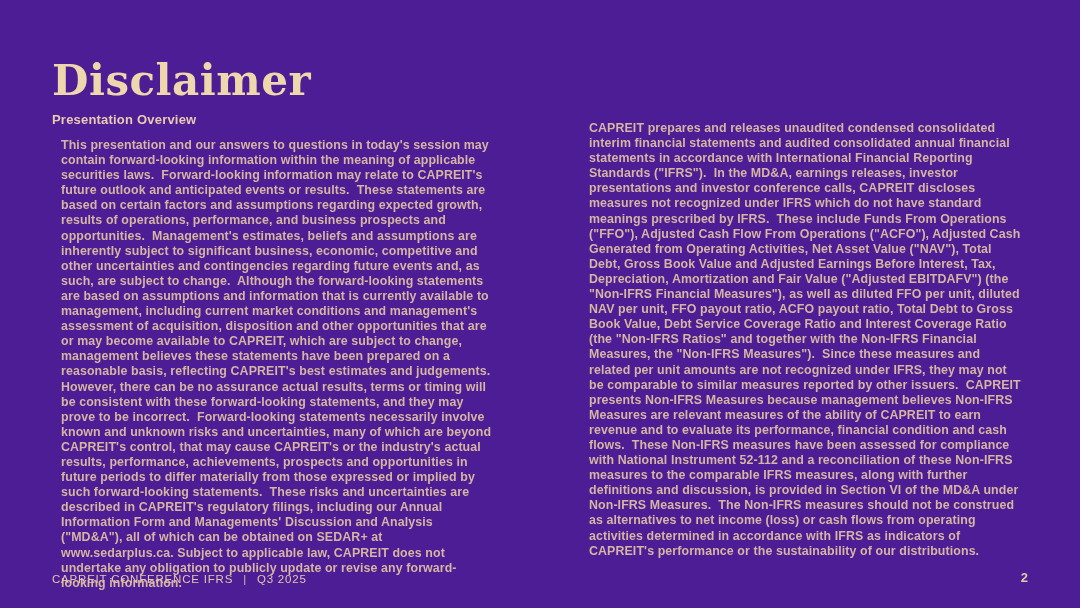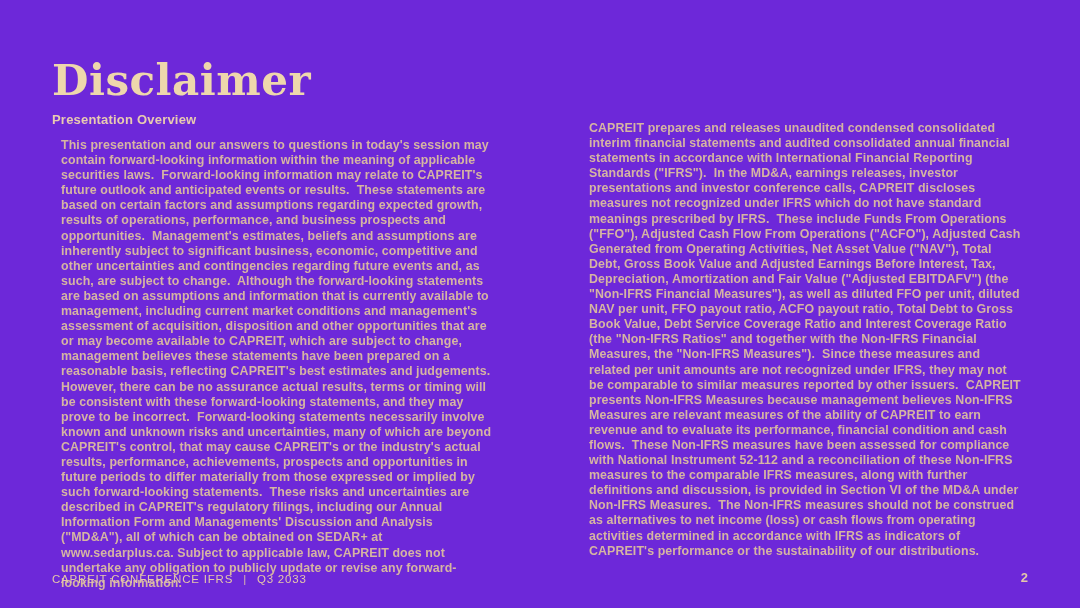--- a/index.html
+++ b/index.html
@@ -7,21 +7,21 @@
     width: 1080px;
     height: 608px;
     background: #542733;
     font-family: "Liberation Sans", sans-serif;
     overflow: hidden;
   }
   .slide {
     position: relative;
     width: 1080px;
     height: 608px;
-    background: #6d28d9;
+    background: #4c1d95;
   }
   .slide-title {
     position: absolute;
     left: 52px;
     top: 30px;
     font-family: "DejaVu Serif", serif;
     font-weight: 700;
     font-size: 42px;
     line-height: 1.1;
     color: #eed7ac;
@@ -91,18 +91,18 @@
     <div class="col">
       <p class="col-body">CAPREIT prepares and releases unaudited condensed consolidated interim financial statements and audited consolidated annual financial statements in accordance with International Financial Reporting Standards ("IFRS").  In the MD&amp;A, earnings releases, investor presentations and investor conference calls, CAPREIT discloses measures not recognized under IFRS which do not have standard meanings prescribed by IFRS.  These include Funds From Operations ("FFO"), Adjusted Cash Flow From Operations ("ACFO"), Adjusted Cash Generated from Operating Activities, Net Asset Value ("NAV"), Total Debt, Gross Book Value and Adjusted Earnings Before Interest, Tax, Depreciation, Amortization and Fair Value ("Adjusted EBITDAFV") (the "Non-IFRS Financial Measures"), as well as diluted FFO per unit, diluted NAV per unit, FFO payout ratio, ACFO payout ratio, Total Debt to Gross Book Value, Debt Service Coverage Ratio and Interest Coverage Ratio (the "Non-IFRS Ratios" and together with the Non-IFRS Financial Measures, the "Non-IFRS Measures").  Since these measures and related per unit amounts are not recognized under IFRS, they may not be comparable to similar measures reported by other issuers.  CAPREIT presents Non-IFRS Measures because management believes Non-IFRS Measures are relevant measures of the ability of CAPREIT to earn revenue and to evaluate its performance, financial condition and cash flows.  These Non-IFRS measures have been assessed for compliance with National Instrument 52-112 and a reconciliation of these Non-IFRS measures to the comparable IFRS measures, along with further definitions and discussion, is provided in Section VI of the MD&amp;A under Non-IFRS Measures.  The Non-IFRS measures should not be construed as alternatives to net income (loss) or cash flows from operating activities determined in accordance with IFRS as indicators of CAPREIT's performance or the sustainability of our distributions.</p>
     </div>
 
   </div>
 
   <div class="footer">
     <span class="brand">CAPREIT</span> 
     <span>CONFERENCE IFRS</span>
     <span class="sep">|</span>
-    <span>Q3 2033</span>
+    <span>Q3 2025</span>
   </div>
 
   <div class="page-number">2</div>
 
 </div>
 
 </body></html>

